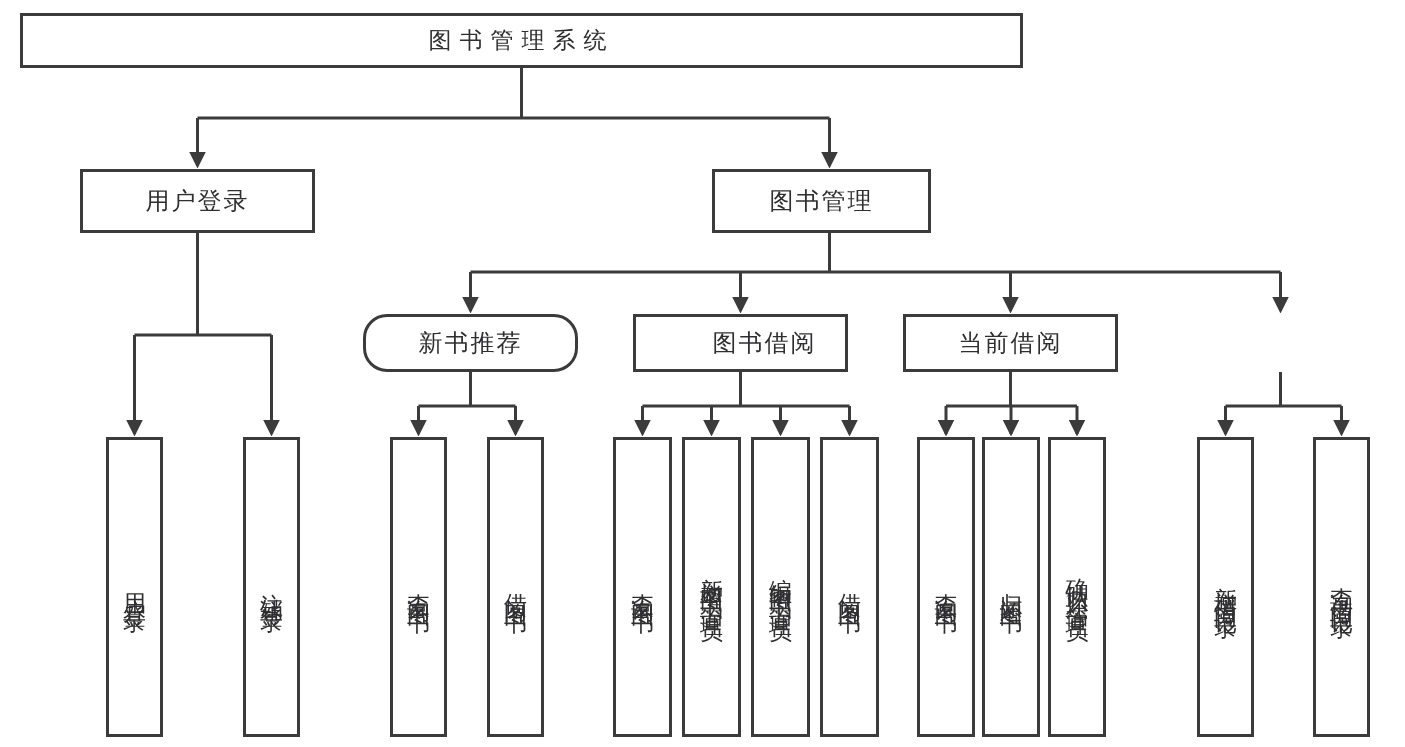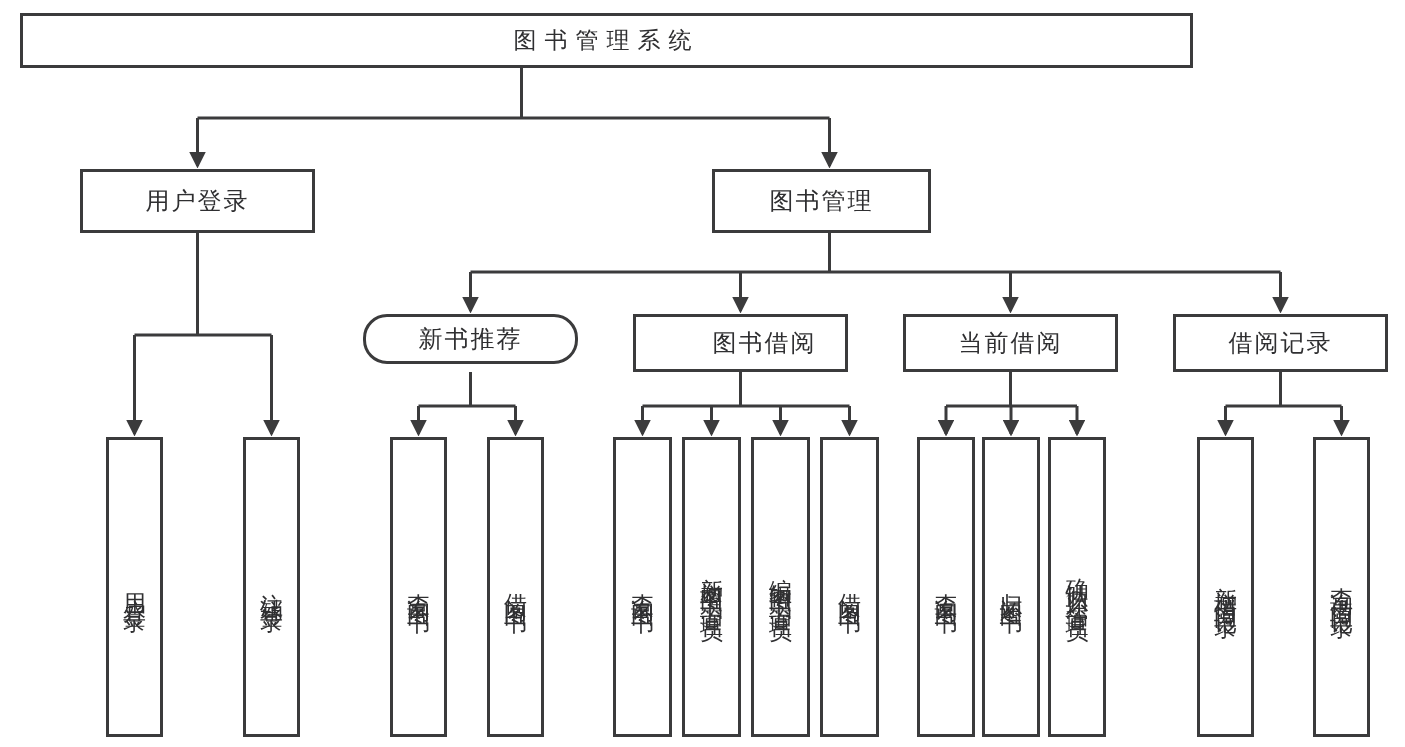--- a/index.html
+++ b/index.html
@@ -95,42 +95,39 @@
     <path class="ln" d="M1010.5 372 V406 M946 406 H1077"></path>
     <line class="ln ar" x1="946" y1="406" x2="946" y2="434"></line>
     <line class="ln ar" x1="1011" y1="406" x2="1011" y2="434"></line>
     <line class="ln ar" x1="1077" y1="406" x2="1077" y2="434"></line>
 
     <path class="ln" d="M1280.5 372 V406 M1225.5 406 H1341.5"></path>
     <line class="ln ar" x1="1225.5" y1="406" x2="1225.5" y2="434"></line>
     <line class="ln ar" x1="1341.5" y1="406" x2="1341.5" y2="434"></line>
   </svg>
 
-  <div class="node" style="left:20px; top:13px; width:1173px; height:55px;">
+  <div class="node" style="left:20px; top:13px; width:1003px; height:55px;">
     <span class="root-label">图书管理系统</span>
   </div>
 
   <div class="node" style="left:80px; top:169px; width:235px; height:64px;">
     <span class="h-label">用户登录</span>
   </div>
   <div class="node" style="left:712px; top:169px; width:219px; height:64px;">
     <span class="h-label">图书管理</span>
   </div>
 
-  <div class="node" style="left:363px; top:314px; width:215px; height:50px;border-radius:24px;">
+  <div class="node" style="left:363px; top:314px; width:215px; height:58px;border-radius:24px;">
     <span class="h-label">新书推荐</span>
   </div>
   <div class="node" style="left:633px; top:314px; width:215px; height:58px;padding-left:48px;">
     <span class="h-label">图书借阅</span>
   </div>
   <div class="node" style="left:903px; top:314px; width:215px; height:58px;text-align:right;">
     <span class="h-label">当前借阅</span>
-  </div>
-  <div class="node" style="left:1173px; top:314px; width:215px; height:58px;">
-    <span class="h-label">借阅记录</span>
   </div>
 
   <div class="node leaf" style="left:106px; top:437px; width:57px; height:300px;">
     <span class="vtext">用户登录</span>
   </div>
   <div class="node leaf" style="left:243px; top:437px; width:57px; height:300px;">
     <span class="vtext">注销登录</span>
   </div>
 
   <div class="node leaf" style="left:390px; top:437px; width:57px; height:300px;">

